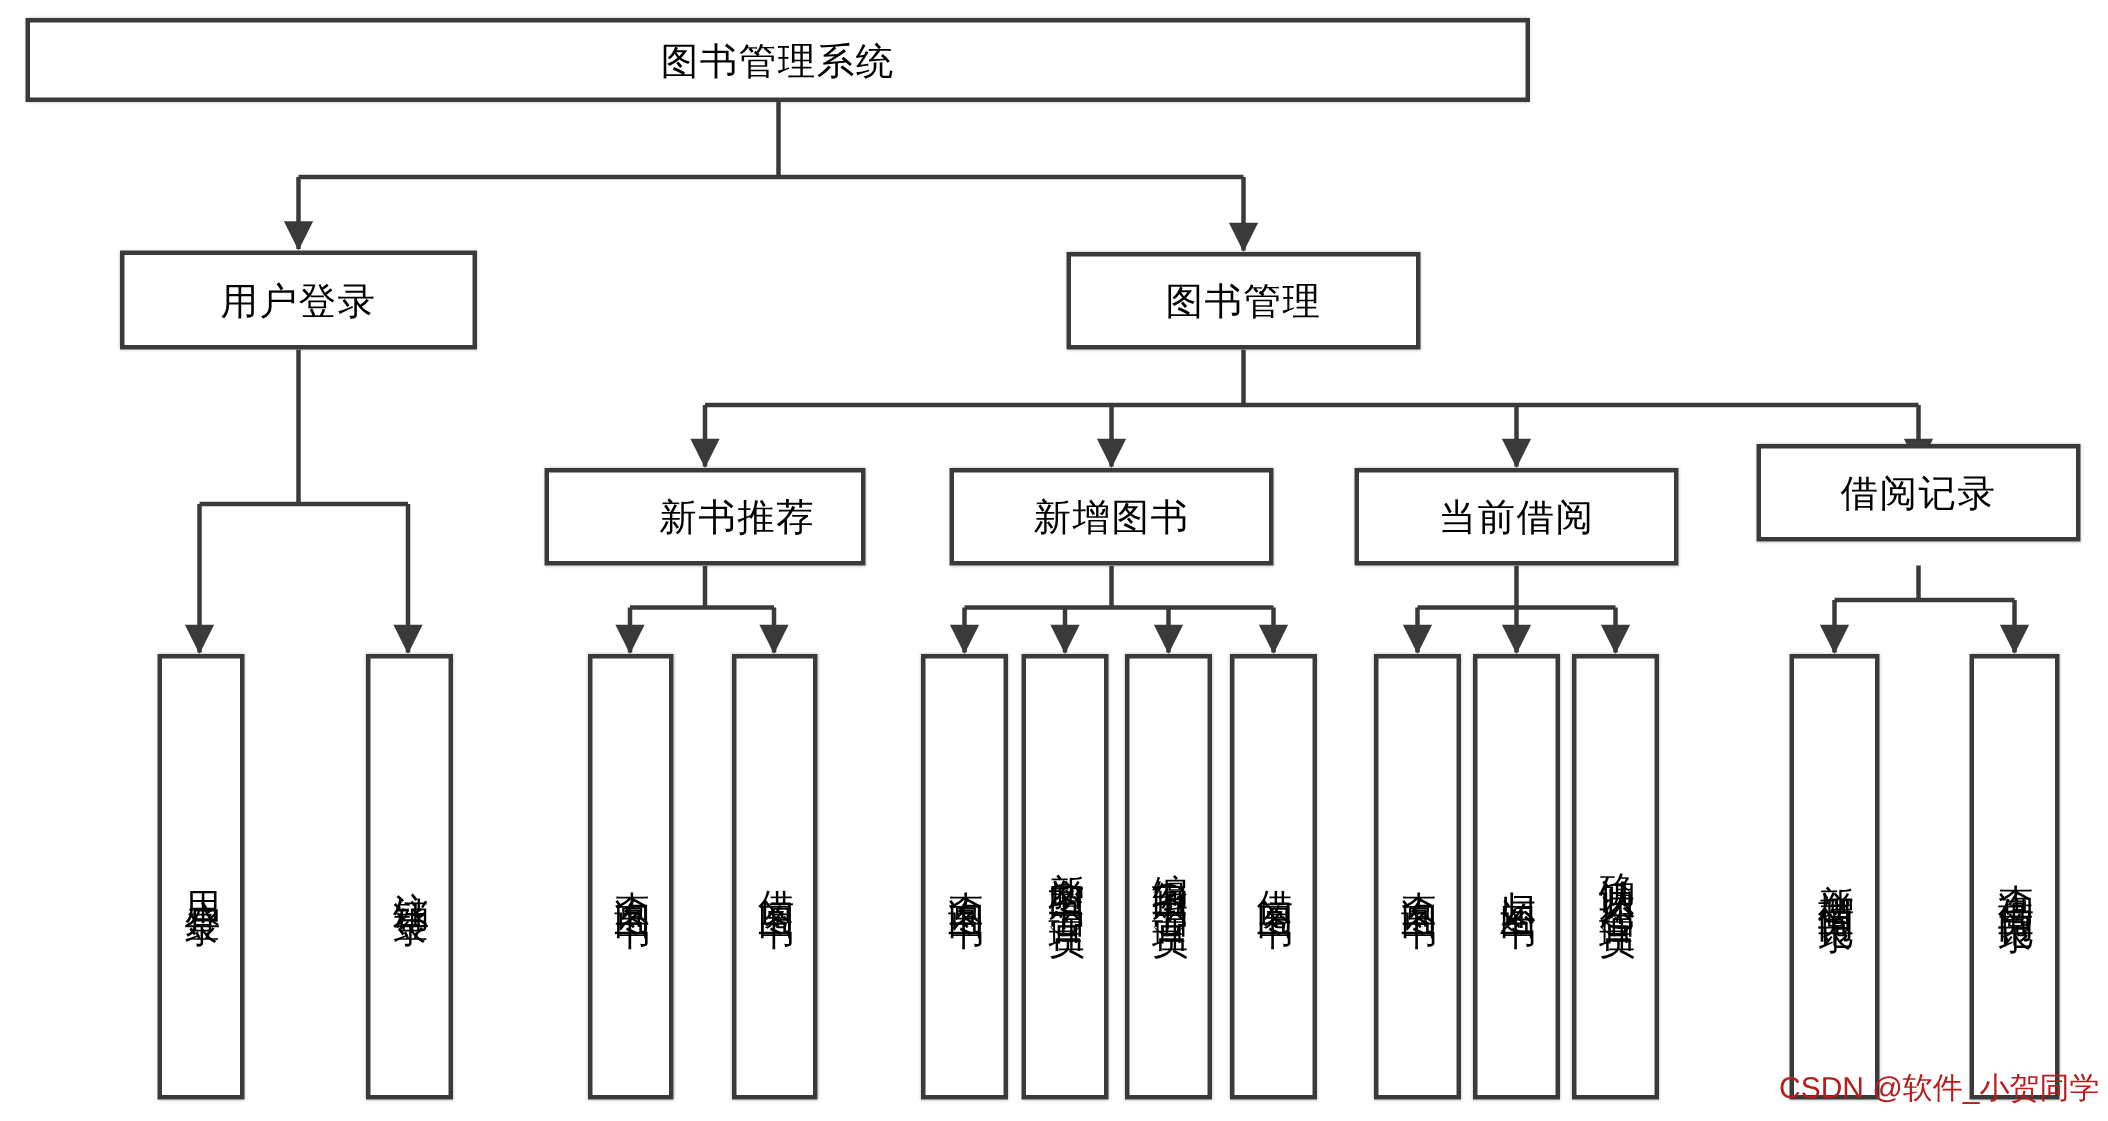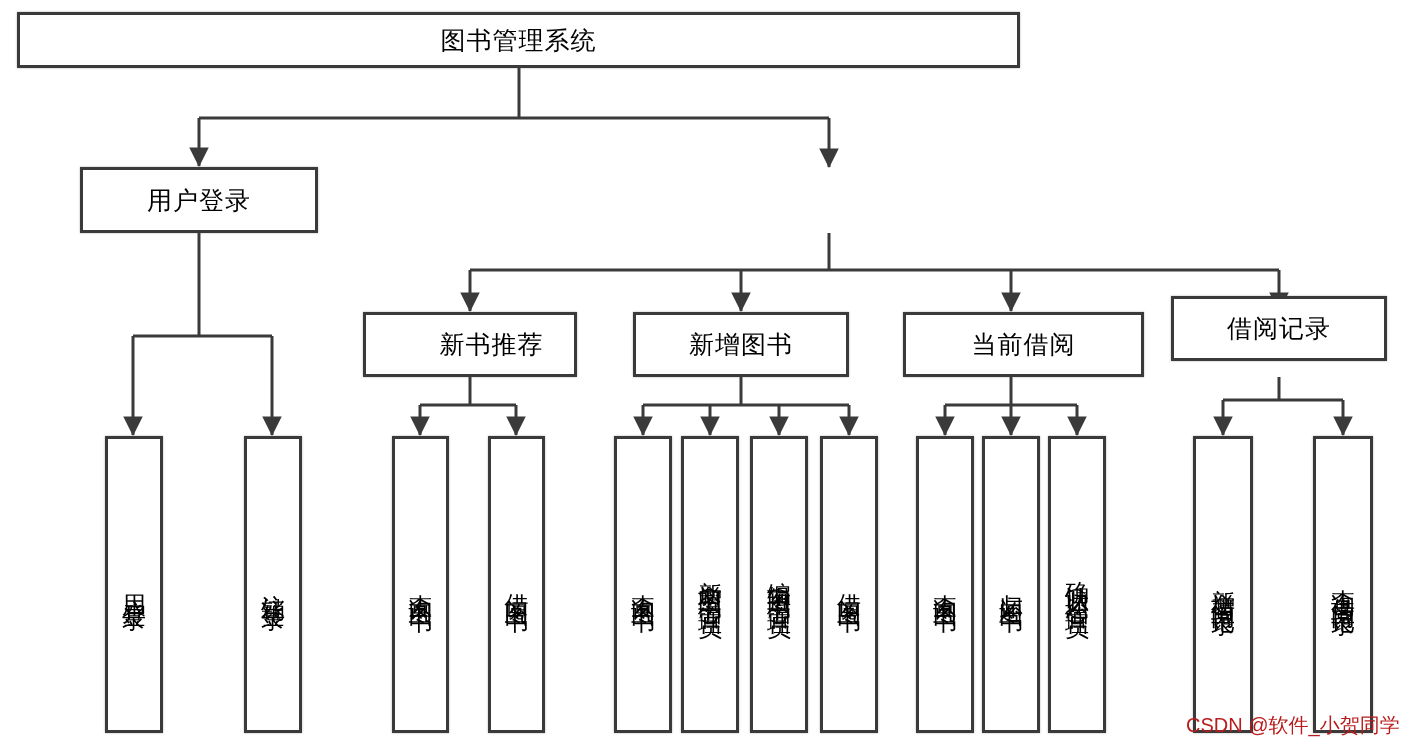--- a/index.html
+++ b/index.html
@@ -119,24 +119,25 @@
       <line x1="1279" y1="377" x2="1279" y2="400"></line>
       <line x1="1223" y1="400" x2="1343" y2="400"></line>
       <line x1="1223" y1="400" x2="1223" y2="435" marker-end="url(#ah)"></line>
       <line x1="1343" y1="400" x2="1343" y2="435" marker-end="url(#ah)"></line>
     </g>
   </svg>
 
   <div class="node hbox" style="left:17px; top:12px; width:1003px; height:56px;">图书管理系统</div>
 
   <div class="node hbox" style="left:80px; top:167px; width:238px; height:66px;">用户登录</div>
+  <div class="node hbox" style="left:711px; top:168px; width:236px; height:65px;">图书管理</div>
 
   <div class="node hbox" style="left:363px; top:312px; width:214px; height:65px;padding-left:43px;">新书推荐</div>
   <div class="node hbox" style="left:633px; top:312px; width:216px; height:65px;">新增图书</div>
-  <div class="node hbox" style="left:903px; top:312px; width:241px; height:65px;">当前借阅</div>
+  <div class="node hbox" style="left:903px; top:312px; width:216px; height:65px;">当前借阅</div>
   <div class="node hbox" style="left:1171px; top:296px; width:216px; height:65px;">借阅记录</div>
 
   <div class="node vbox" style="left:105px; top:436px; width:58px; height:297px;">用户登录</div>
   <div class="node vbox" style="left:244px; top:436px; width:58px; height:297px;">注销登录</div>
 
   <div class="node vbox" style="left:392px; top:436px; width:57px; height:297px;">查询图书</div>
   <div class="node vbox" style="left:488px; top:436px; width:57px; height:297px;">借阅图书</div>
 
   <div class="node vbox" style="left:614px; top:436px; width:58px; height:297px;">查询图书</div>
   <div class="node vbox" style="left:681px; top:436px; width:58px; height:297px;">新增图书（管理员）</div>

